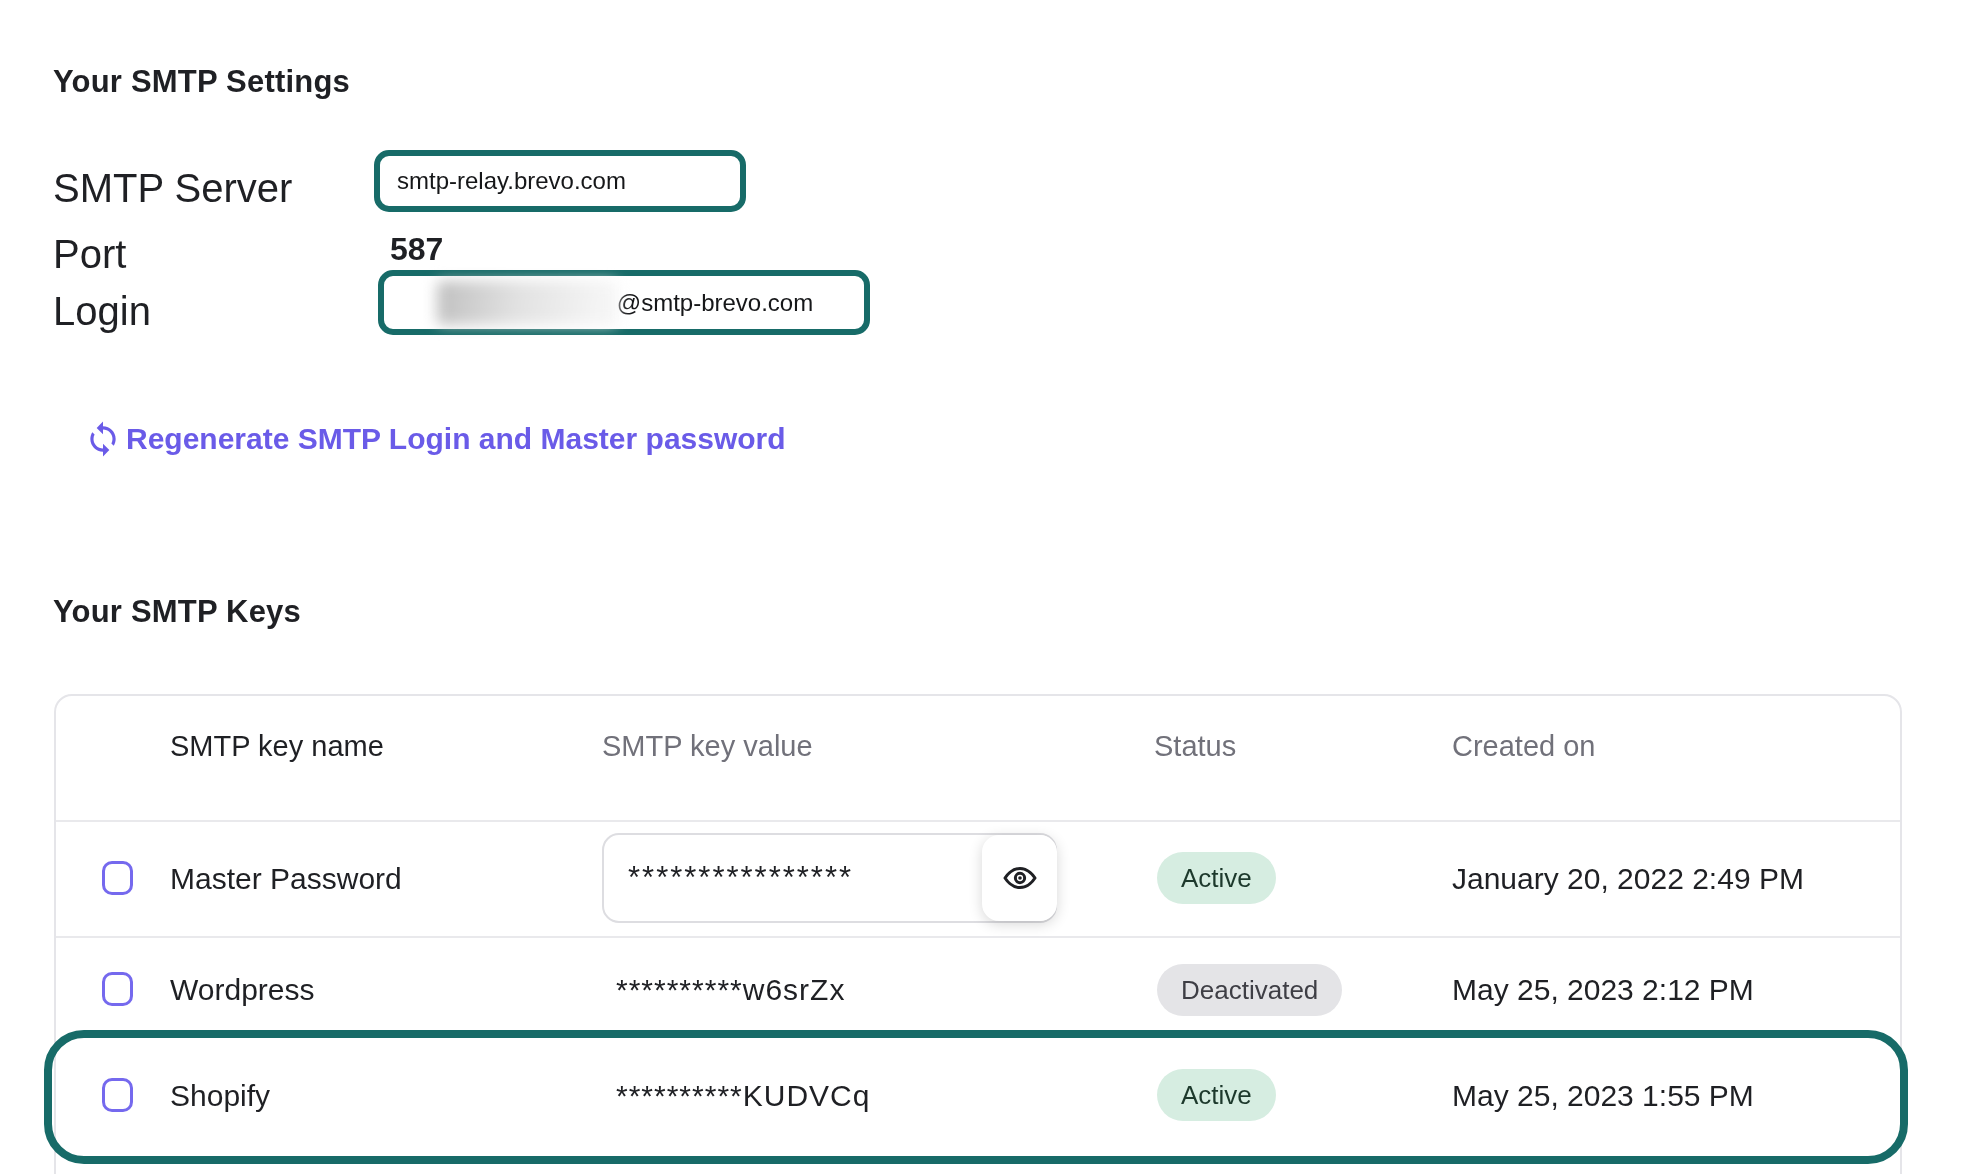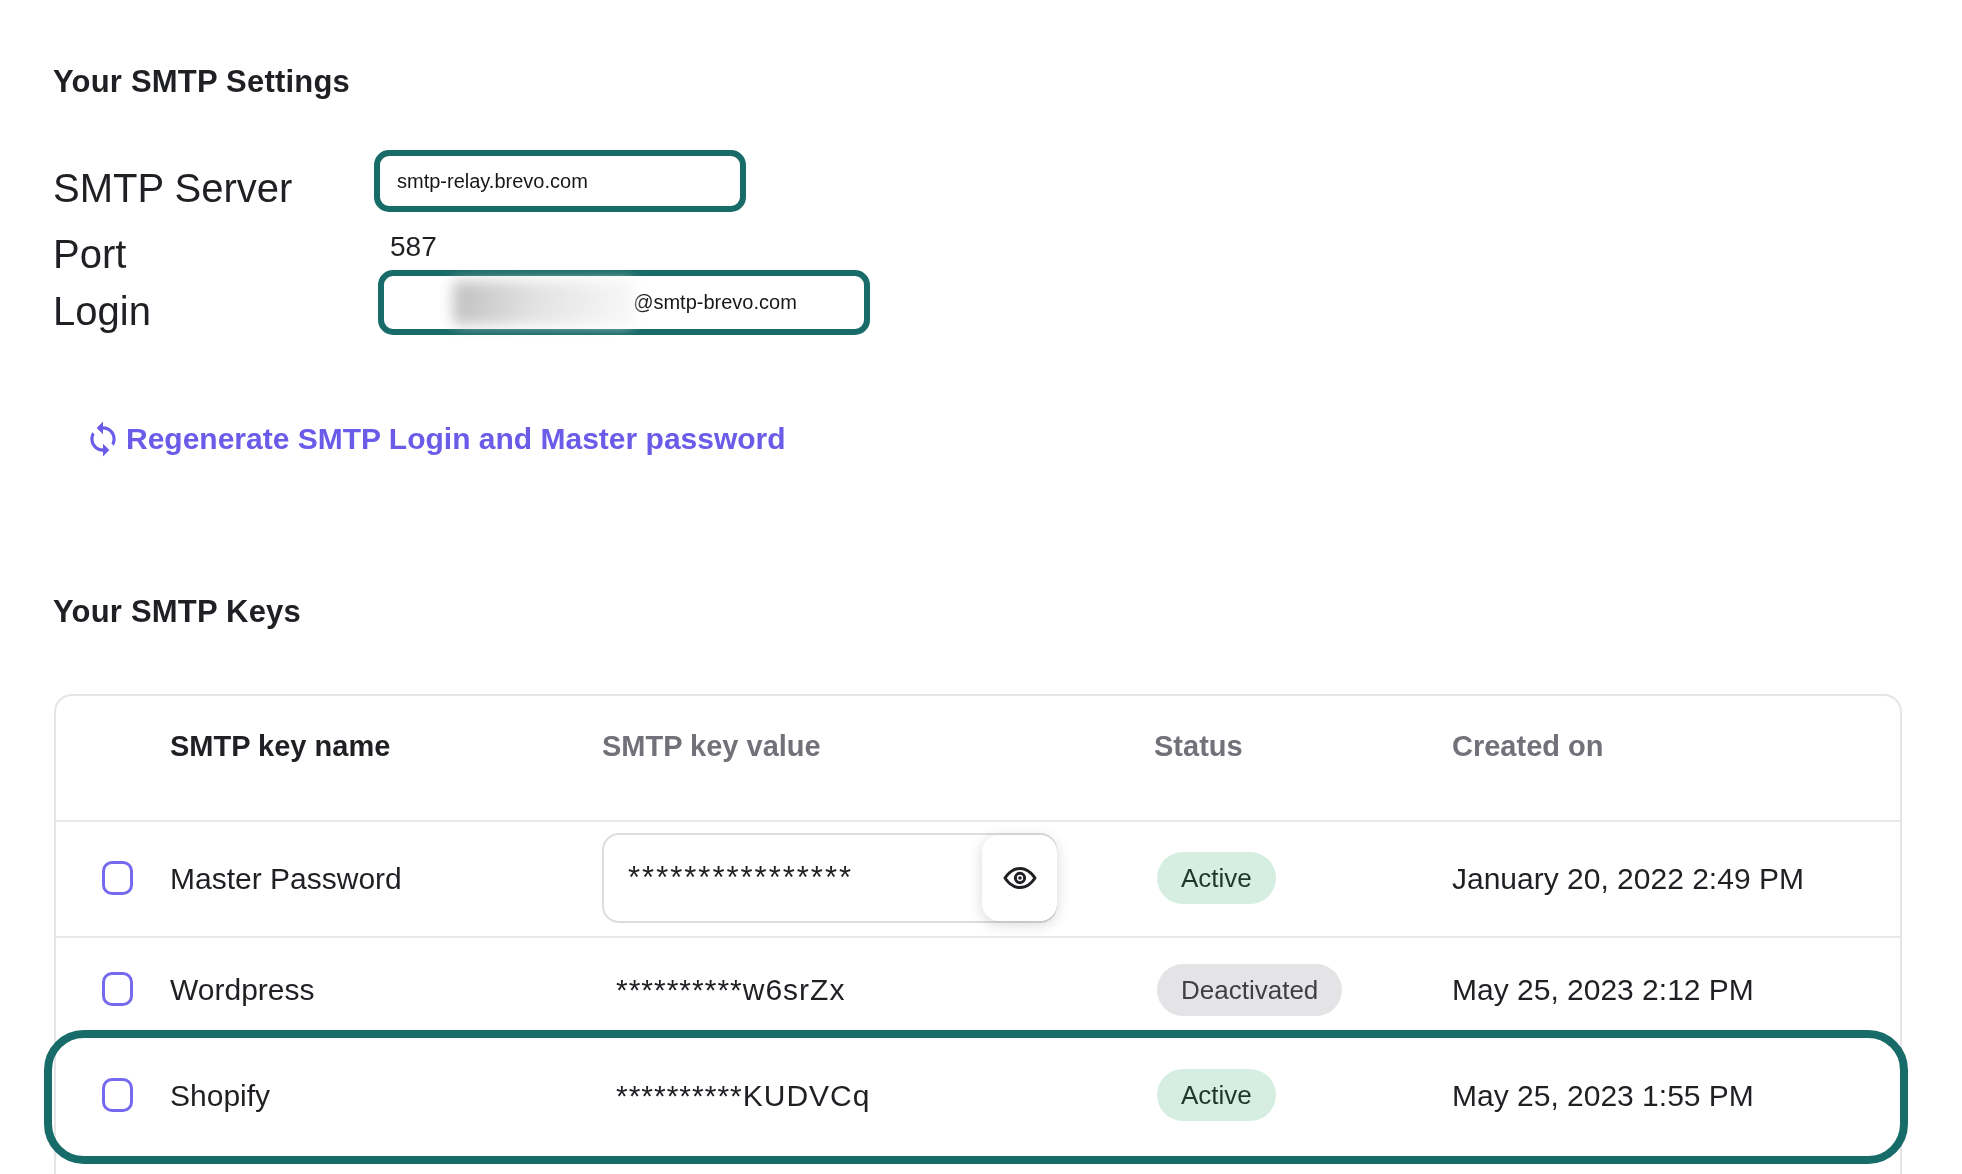--- a/index.html
+++ b/index.html
@@ -23,37 +23,37 @@
   .h-title{position:absolute;left:53px;font-size:31px;font-weight:700;letter-spacing:.2px;}
   #settings-title{top:36px;}
   #keys-title{top:566px;}
 
   .f-label{position:absolute;left:53px;font-size:40px;}
   .lbl-server{top:138px;}
   .lbl-port{top:204px;}
   .lbl-login{top:261px;}
 
   .teal-box{position:absolute;border:6px solid var(--teal);border-radius:15px;background:#fff;
-            display:flex;align-items:center;font-size:20px;color:#161719;}
+            display:flex;align-items:center;font-size:24px;color:#161719;}
   .box-server{left:374px;top:122px;width:372px;height:62px;padding:0 17px;}
   .box-login{left:378px;top:242px;width:492px;height:65px;padding:0 10px 0 12px;justify-content:center;}
-  .port-value{position:absolute;left:390px;top:203px;font-size:28px;}
+  .port-value{position:absolute;left:390px;top:203px;font-size:32px;font-weight:bold;}
 
   .blur-chip{width:180px;height:44px;border-radius:5px;flex:none;
              background:linear-gradient(100deg,#bfbfbf 0%,#e2e2e2 45%,#f5f5f5 90%);
              filter:blur(7px);margin-right:0px;}
 
   .regen{position:absolute;left:84px;top:392px;display:flex;align-items:center;gap:4px;
          color:var(--purple);font-size:30px;font-weight:700;cursor:pointer;}
   .regen svg{flex:none;}
 
   .card{position:absolute;left:54px;top:666px;width:1848px;height:508px;background:#fff;
         border:2px solid var(--border);border-radius:18px;}
 
-  .col-head{position:absolute;top:702px;font-size:29px;font-weight:700;color:var(--gray-head);}
+  .col-head{position:absolute;top:702px;font-size:29px;font-weight:400;color:var(--gray-head);}
   #h-name{left:170px;color:#1F2024;}
   #h-value{left:602px;}
   #h-status{left:1154px;}
   #h-created{left:1452px;}
 
   .divider{position:absolute;left:56px;width:1844px;height:2px;background:var(--divider);}
   #div-header{top:792px;}
   #div-row1{top:908px;}
 
   .checkbox{position:absolute;left:102px;width:31px;height:34px;border:3px solid var(--checkbox);

